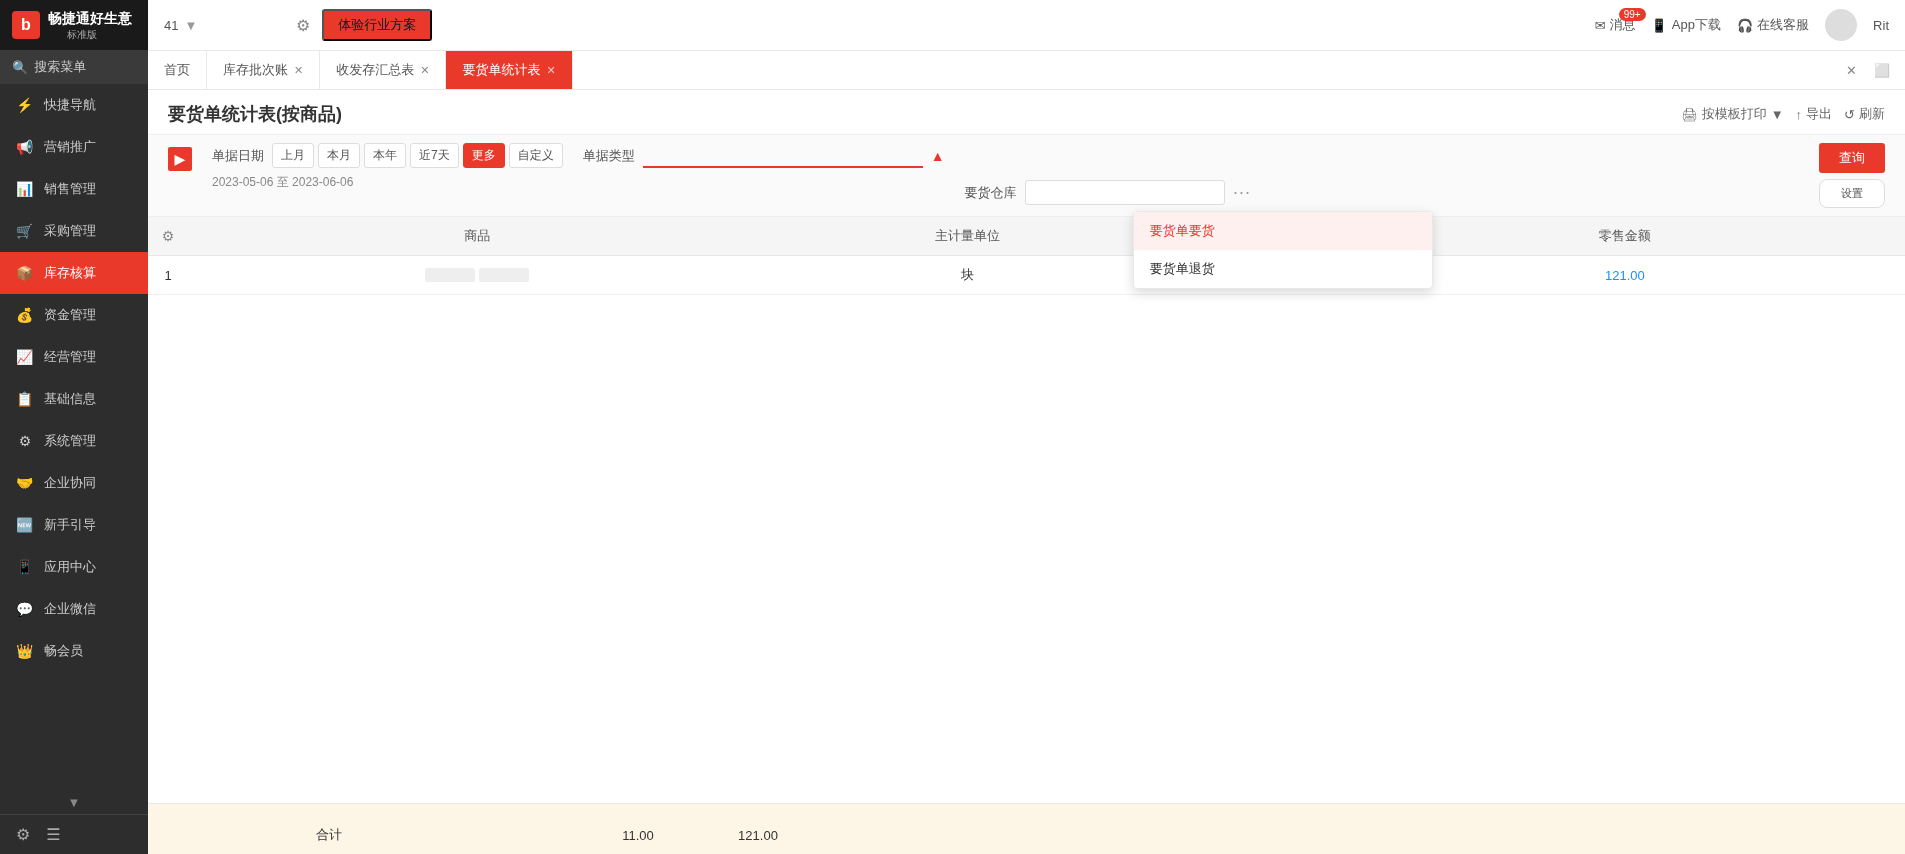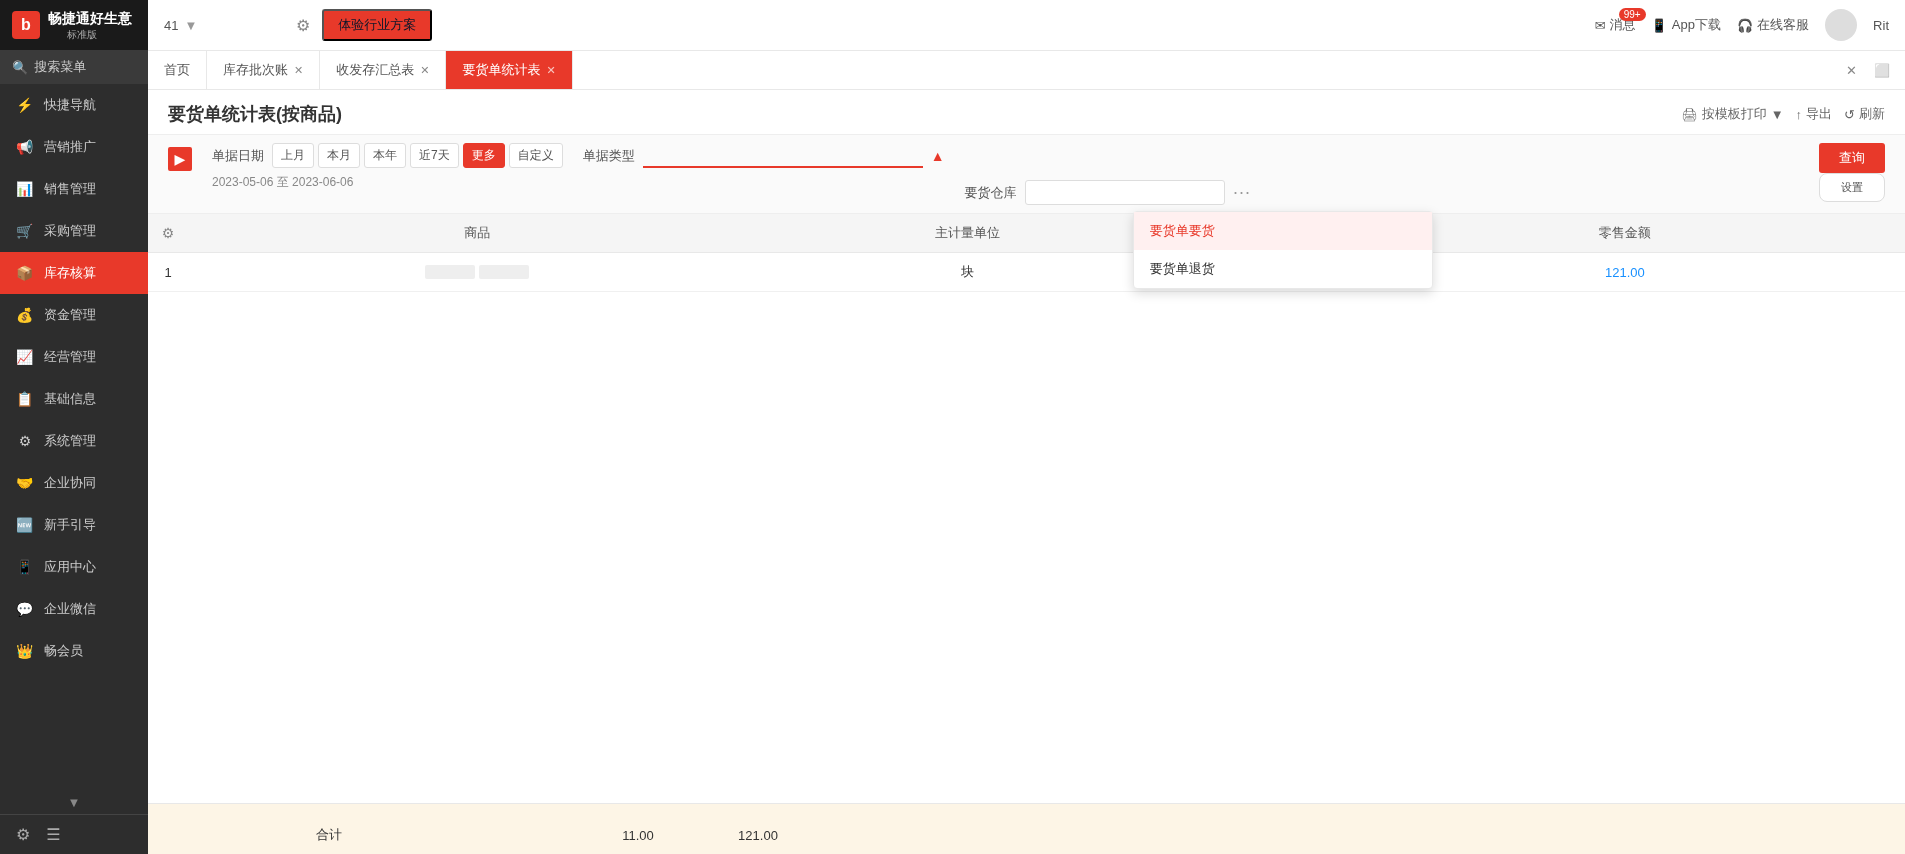--- a/index.html
+++ b/index.html
@@ -382,20 +382,21 @@
       color: #555;
       border: 1px solid #ddd;
       padding: 6px 16px;
       border-radius: 8px;
       cursor: pointer;
       font-size: 11px;
     }
     .filter-actions {
       display: flex;
       flex-direction: column;
+      gap: 6px;
       margin-left: auto;
     }
 
     
     .dropdown-overlay {
       position: absolute;
       top: 68px;
       left: 550px;
       width: 300px;
       background: #fff;

